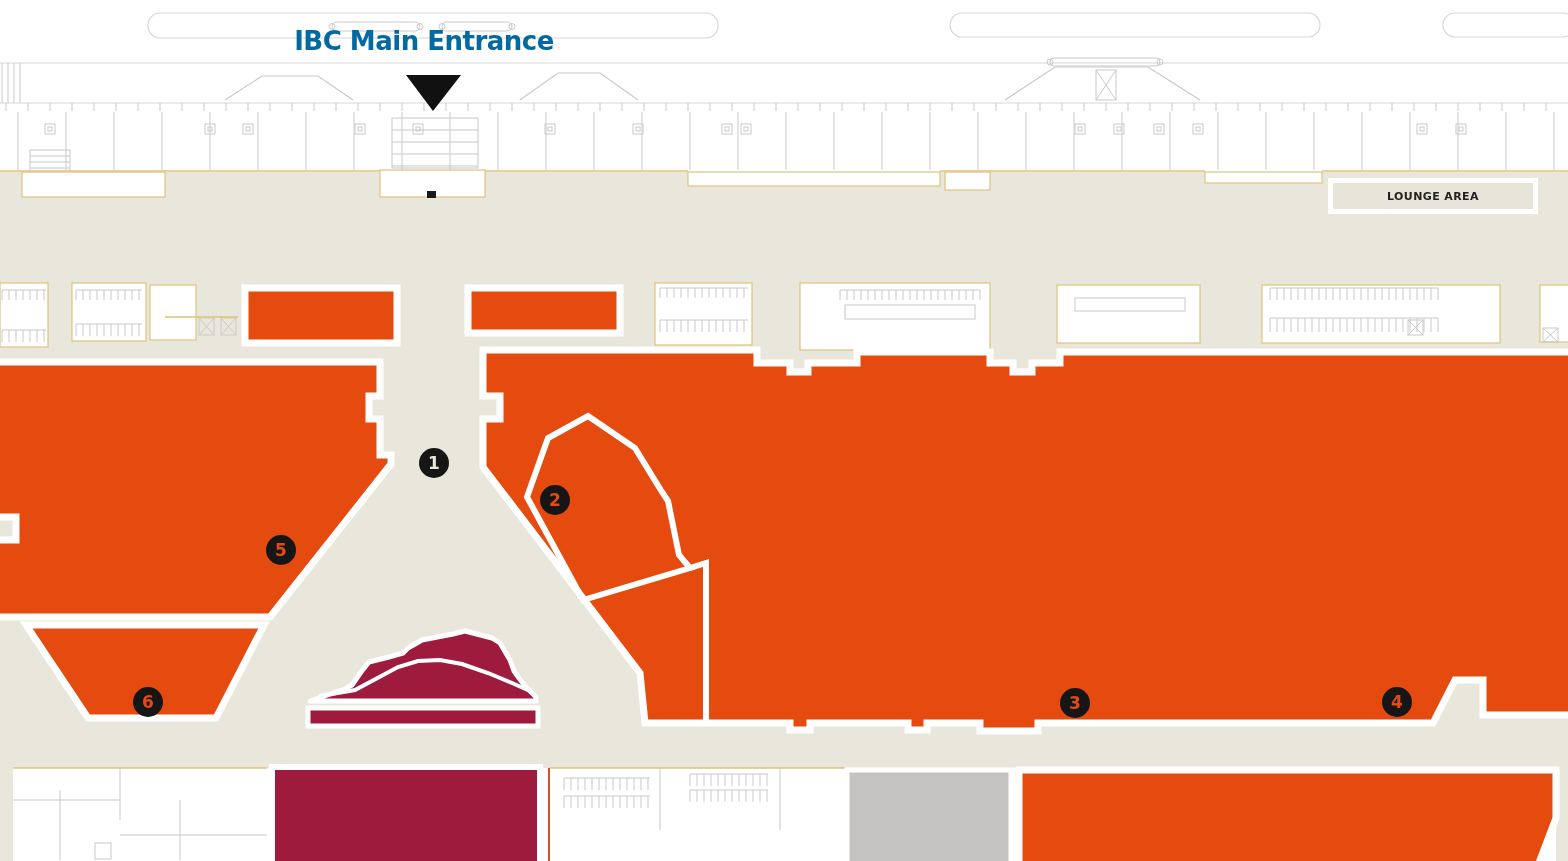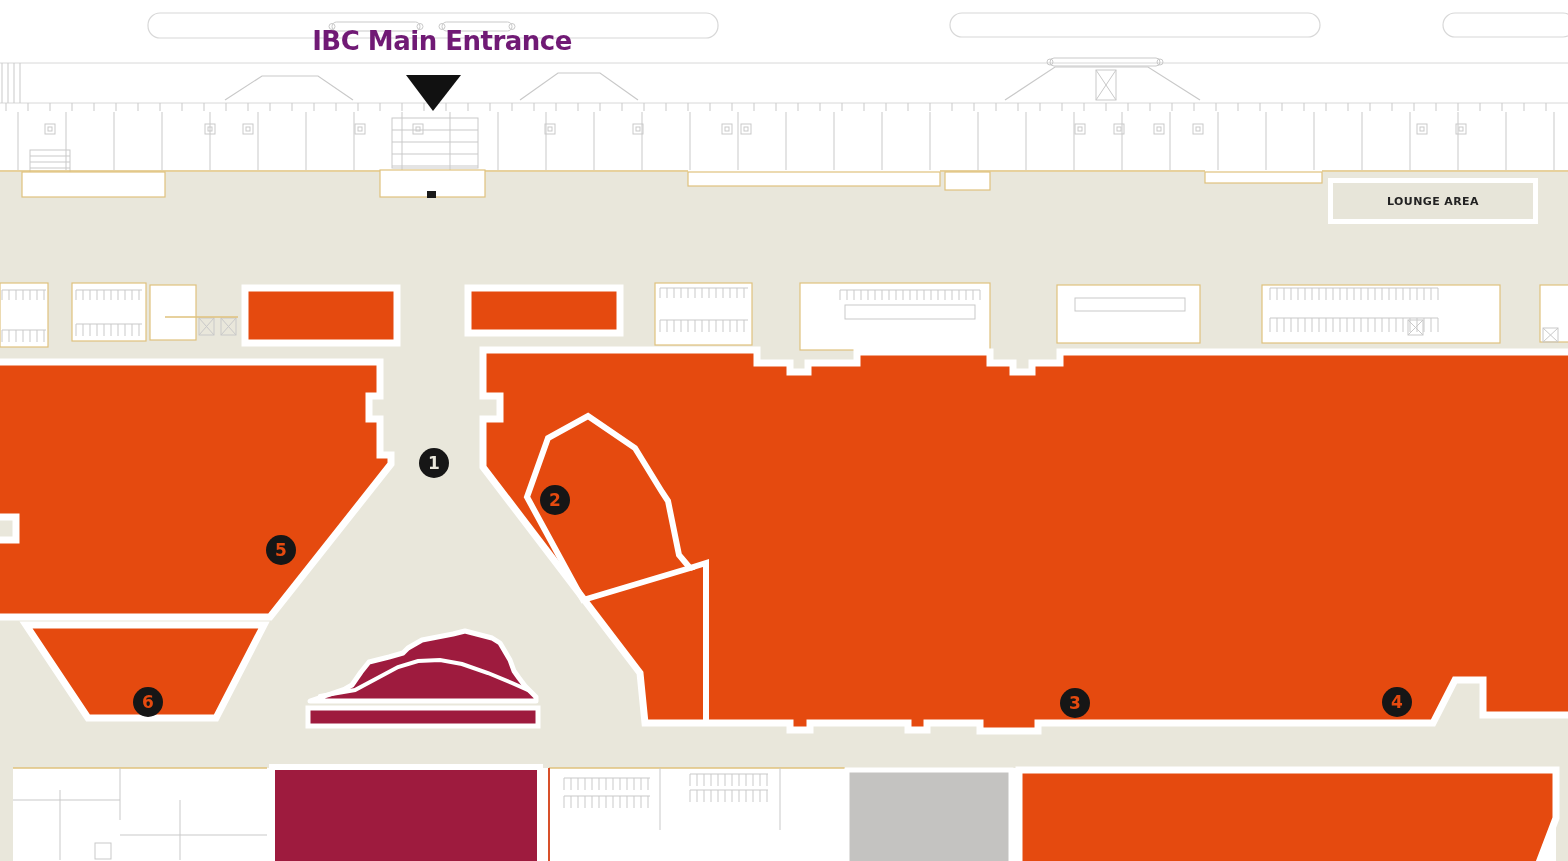--- a/index.html
+++ b/index.html
@@ -1,22 +1,22 @@
 <!DOCTYPE html>
 <html><head>
 <meta charset="utf-8">
 <style>
   html,body{margin:0;padding:0;background:#ffffff;}
   .stage{position:relative;width:1568px;height:861px;overflow:hidden;background:#ffffff;
          font-family:"Liberation Sans",sans-serif;}
   .stage svg{position:absolute;left:0;top:0;}
-  .map-title{position:absolute;left:272px;top:26px;width:340px;text-align:center;
+  .map-title{position:absolute;left:254px;top:26px;width:340px;text-align:center;
              font-family:"DejaVu Sans",sans-serif;font-weight:700;font-size:26px;
-             letter-spacing:-0.5px;color:#701a75;}
-  .lounge{position:absolute;left:1328px;top:178px;width:210px;height:46px;
+             letter-spacing:-0.5px;color:#0369a1;}
+  .lounge{position:absolute;left:1328px;top:178px;width:210px;height:36px;
           background:#e7e5d9;border:5px solid #ffffff;box-sizing:border-box;
           display:flex;align-items:center;justify-content:center;
           font-family:"DejaVu Sans",sans-serif;font-weight:700;font-size:11px;
           letter-spacing:0.4px;color:#222222;}
   .marker{position:absolute;width:30px;height:30px;border-radius:50%;background:#161616;
           text-align:center;line-height:30px;font-family:"DejaVu Sans",sans-serif;
           font-weight:700;font-size:17px;cursor:pointer;}
 </style>
 </head>
 <body>

